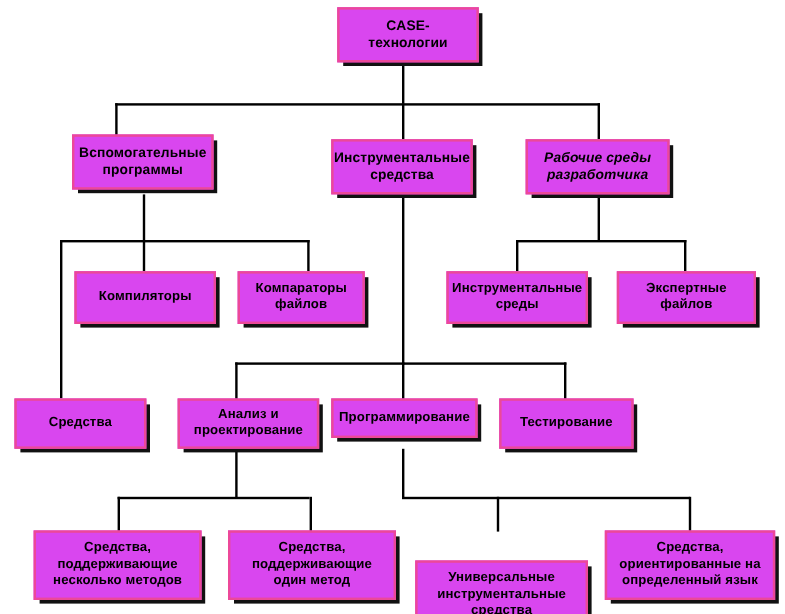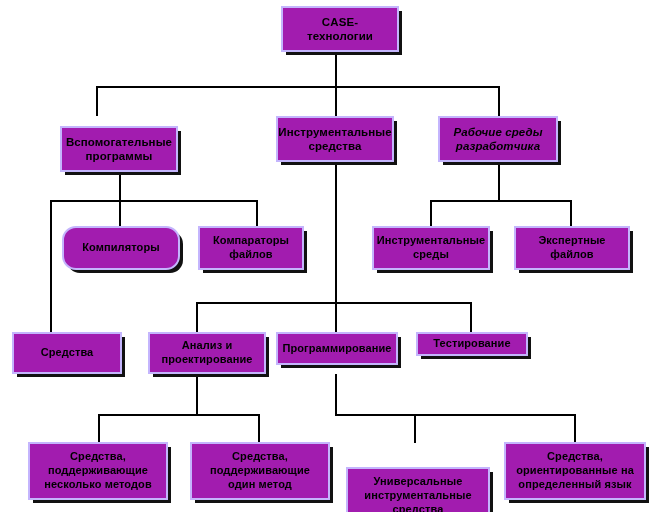--- a/index.html
+++ b/index.html
@@ -11,22 +11,22 @@
     position: relative;
     width: 654px;
     height: 512px;
     background: #ffffff;
     font-family: "Liberation Sans", sans-serif;
     overflow: hidden;
   }
   .node {
     position: absolute;
     box-sizing: border-box;
-    background: #a21caf;
-    border: 2px solid #c4b5fd;
+    background: #d946ef;
+    border: 2px solid #ec4899;
     box-shadow: 4px 4px 0 -1px #111111;
     display: flex;
     align-items: center;
     justify-content: center;
     text-align: center;
     padding: 2px 4px;
   }
   .node span {
     display: block;
     font-size: 11px;
@@ -75,33 +75,33 @@
       <div class="seg v" style="left: 335px; top: 374px; height: 41px;"></div>
       <div class="seg h" style="left: 335px; top: 414px; width: 240px;"></div>
       <div class="seg v" style="left: 414px; top: 414px; height: 29px;"></div>
       <div class="seg v" style="left: 574px; top: 414px; height: 29px;"></div>
     </div>
   <div id="node-layer">
       <div class="node big" style="left: 281px; top: 6px; width: 118px; height: 46px;">
         <span>CASE-
 технологии</span>
       </div>
-      <div class="node big" style="left: 60px; top: 126px; width: 118px; height: 46px;">
+      <div class="node big" style="left: 60px; top: 112px; width: 118px; height: 46px;">
         <span>Вспомогательные
 программы</span>
       </div>
       <div class="node big" style="left: 276px; top: 116px; width: 118px; height: 46px;">
         <span>Инструментальные
 средства</span>
       </div>
       <div class="node big" style="left: 438px; top: 116px; width: 120px; height: 46px; font-style: italic;">
         <span>Рабочие среды
 разработчика</span>
       </div>
-      <div class="node" style="left: 62px; top: 226px; width: 118px; height: 44px; border-radius: 14px;">
+      <div class="node" style="left: 62px; top: 226px; width: 118px; height: 44px;">
         <span>Компиляторы</span>
       </div>
       <div class="node" style="left: 198px; top: 226px; width: 106px; height: 44px;">
         <span>Компараторы
 файлов</span>
       </div>
       <div class="node" style="left: 372px; top: 226px; width: 118px; height: 44px;">
         <span>Инструментальные
 среды</span>
       </div>
@@ -112,21 +112,21 @@
       <div class="node" style="left: 12px; top: 332px; width: 110px; height: 42px;">
         <span>Средства</span>
       </div>
       <div class="node" style="left: 148px; top: 332px; width: 118px; height: 42px;">
         <span>Анализ и
 проектирование</span>
       </div>
       <div class="node" style="left: 276px; top: 332px; width: 122px; height: 33px;">
         <span>Программирование</span>
       </div>
-      <div class="node" style="left: 416px; top: 332px; width: 112px; height: 24px;">
+      <div class="node" style="left: 416px; top: 332px; width: 112px; height: 42px;">
         <span>Тестирование</span>
       </div>
       <div class="node" style="left: 28px; top: 442px; width: 140px; height: 58px;">
         <span>Средства,
 поддерживающие
 несколько методов</span>
       </div>
       <div class="node" style="left: 190px; top: 442px; width: 140px; height: 58px;">
         <span>Средства,
 поддерживающие

